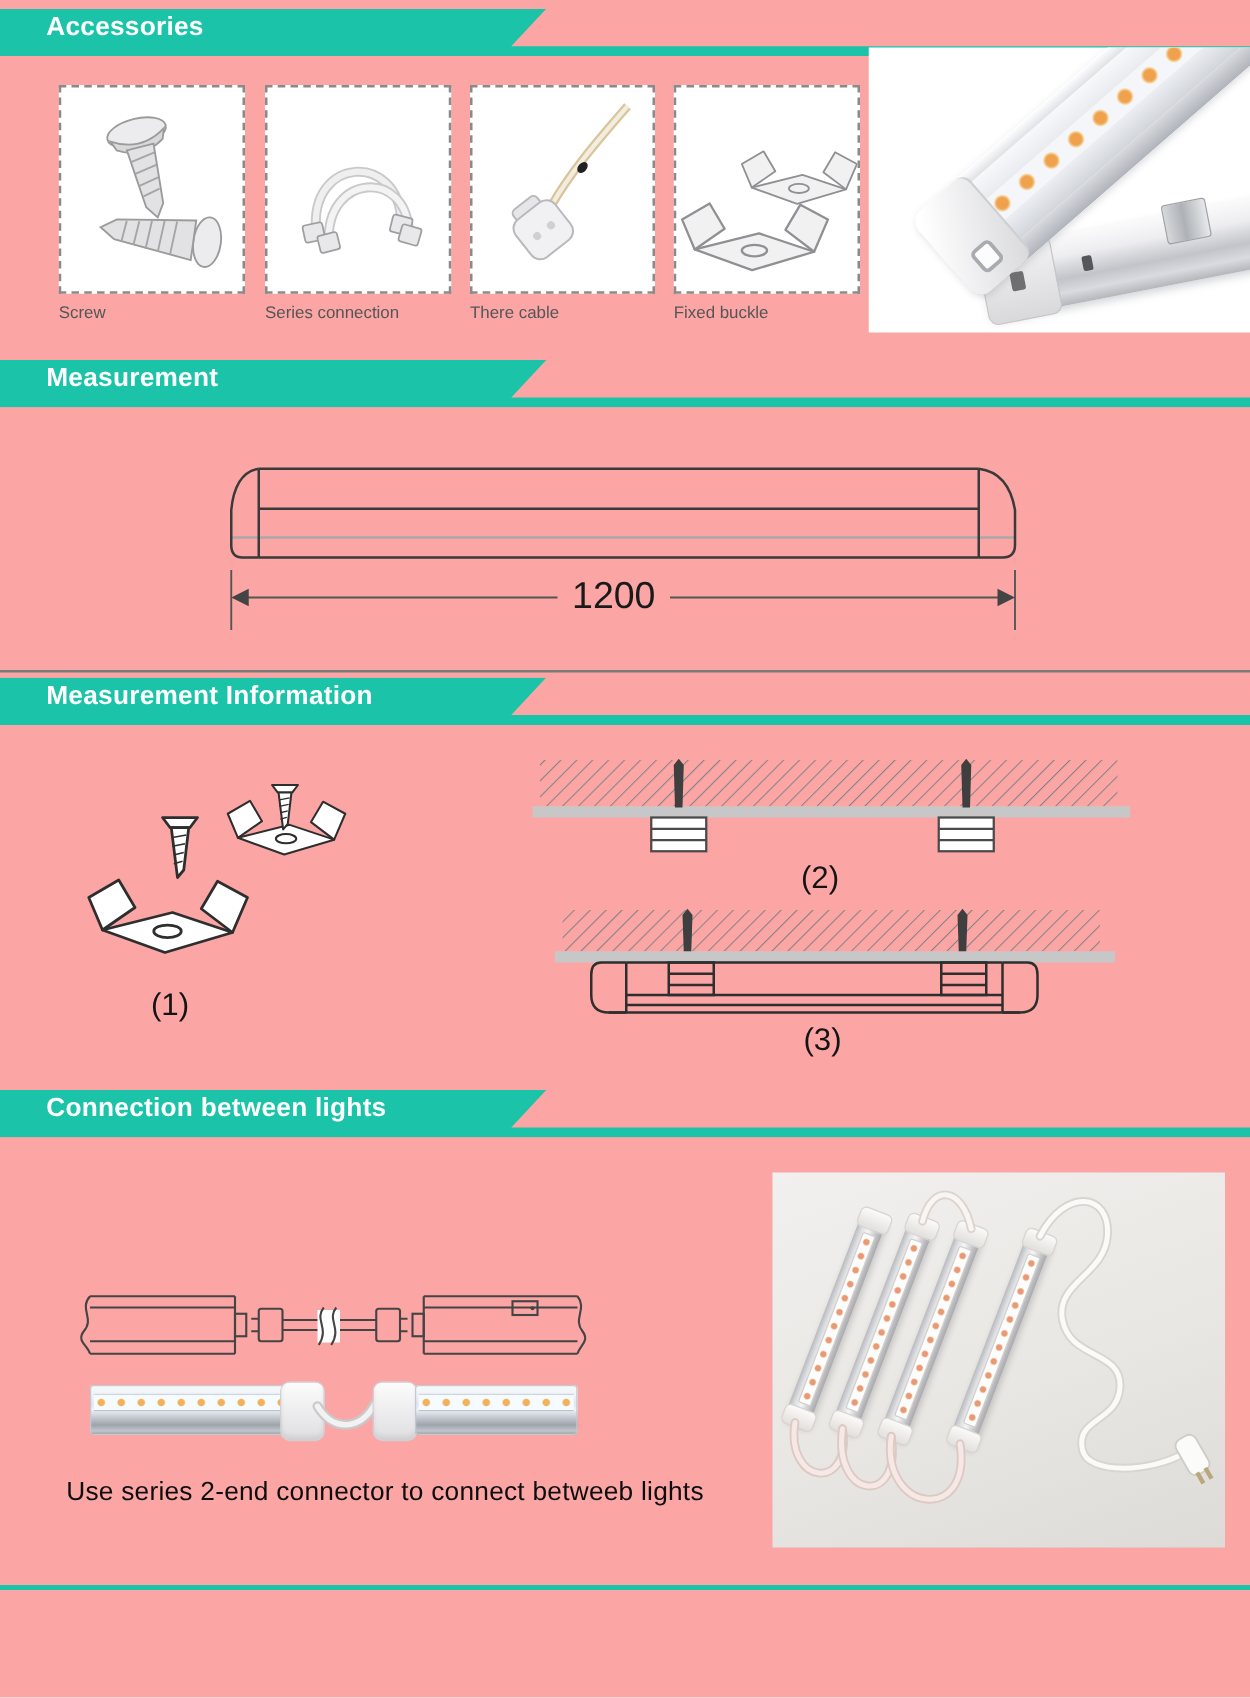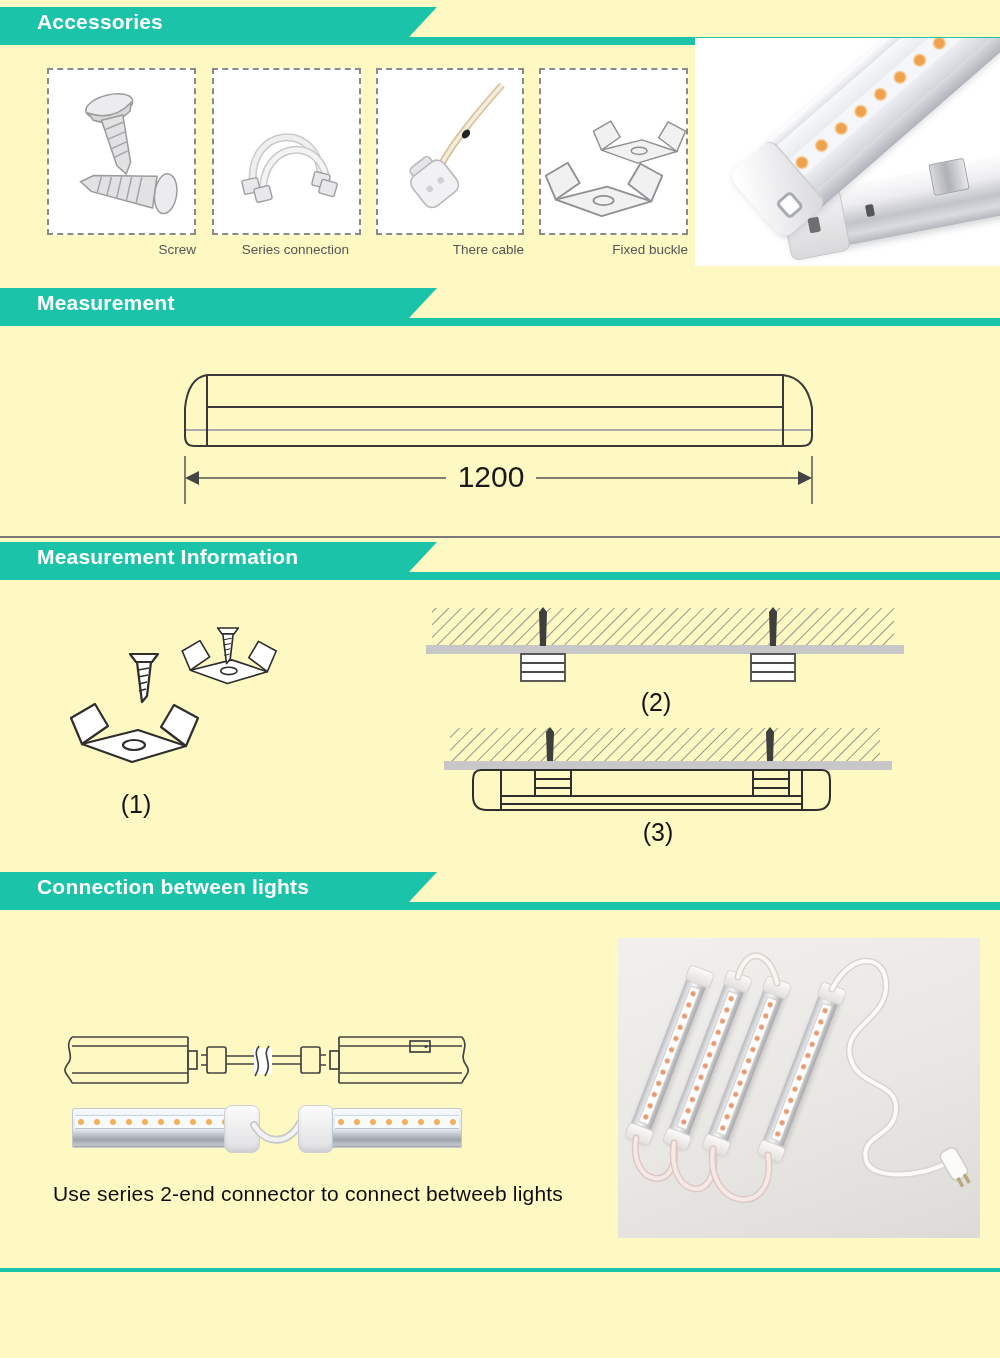--- a/index.html
+++ b/index.html
@@ -1,24 +1,24 @@
 <!DOCTYPE html>
 <html><head>
 <meta charset="utf-8">
 <style>
   html,body{margin:0;padding:0;background:#fff;}
-  .page{position:relative;width:1000px;height:1358px;background:#fef9c3;overflow:hidden;
+  .page{position:relative;width:1000px;height:1358px;background:#fca5a5;overflow:hidden;
         font-family:"Liberation Sans","DejaVu Sans",sans-serif;}
   .banner{position:absolute;left:0;width:1000px;height:38px;background:#1bc3a8;
           clip-path:polygon(0 0,437px 0,409px 30px,1000px 30px,1000px 38px,0 38px);}
   .banner-title{position:absolute;left:37px;top:0;height:30px;line-height:30px;
           font-size:21px;font-weight:bold;color:#fff;letter-spacing:.2px;white-space:nowrap;}
   .accbox{position:absolute;top:68px;height:167px;border:2px dashed #8a8a8a;box-sizing:border-box;
           display:flex;align-items:center;justify-content:center;background:#fff;}
-  .acclabel{position:absolute;top:242px;text-align:right;font-size:13.5px;color:#555;}
+  .acclabel{position:absolute;top:242px;text-align:left;font-size:13.5px;color:#555;}
   .steplabel{position:absolute;width:64px;text-align:center;font-size:25px;color:#141414;}
   svg{display:block;}
   .svgabs{position:absolute;}
   
   .prodphoto{position:absolute;left:695px;top:38px;width:305px;height:228px;overflow:hidden;background:#fff;}
   .tubeA{position:absolute;left:20px;top:19px;width:330px;height:86px;border-radius:12px;overflow:hidden;
          transform:rotate(-41deg);box-shadow:0 2px 6px rgba(120,125,135,.25);}
   .ta-top{position:absolute;left:0;right:0;top:0;height:10px;background:linear-gradient(#ffffff,#dfe1e6);}
   .ta-coverU{position:absolute;left:0;right:0;top:10px;height:18px;background:linear-gradient(#f7f8fa,#e9ebef);border-bottom:1px solid #d8dbe0;}
   .ta-led{position:absolute;left:0;right:0;top:28px;height:22px;background-color:#f4f6f9;
@@ -139,21 +139,21 @@
         </g>
       </defs>
       <g fill="#f1f1f2" stroke="#909094" stroke-width="2" stroke-linejoin="round">
         <use href="#buckle-clip" transform="translate(2,52) scale(0.95)"></use>
         <use href="#buckle-clip" transform="translate(52,16) scale(0.75)"></use>
       </g>
     </svg>
   </div>
 
   <div class="acclabel" style="left:47px;width:149px">Screw</div>
-  <div class="acclabel" style="left:200px;width:149px">Series connection</div>
+  <div class="acclabel" style="left:212px;width:149px">Series connection</div>
   <div class="acclabel" style="left:376px;width:148px">There cable</div>
   <div class="acclabel" style="left:539px;width:149px">Fixed buckle</div>
 
   <div class="prodphoto">
     <div class="tubeB">
       <div class="tb-end">
           <div class="tb-slot"></div>
         </div>
       <div class="tb-slot2"></div>
       <div class="tb-clip"></div>

